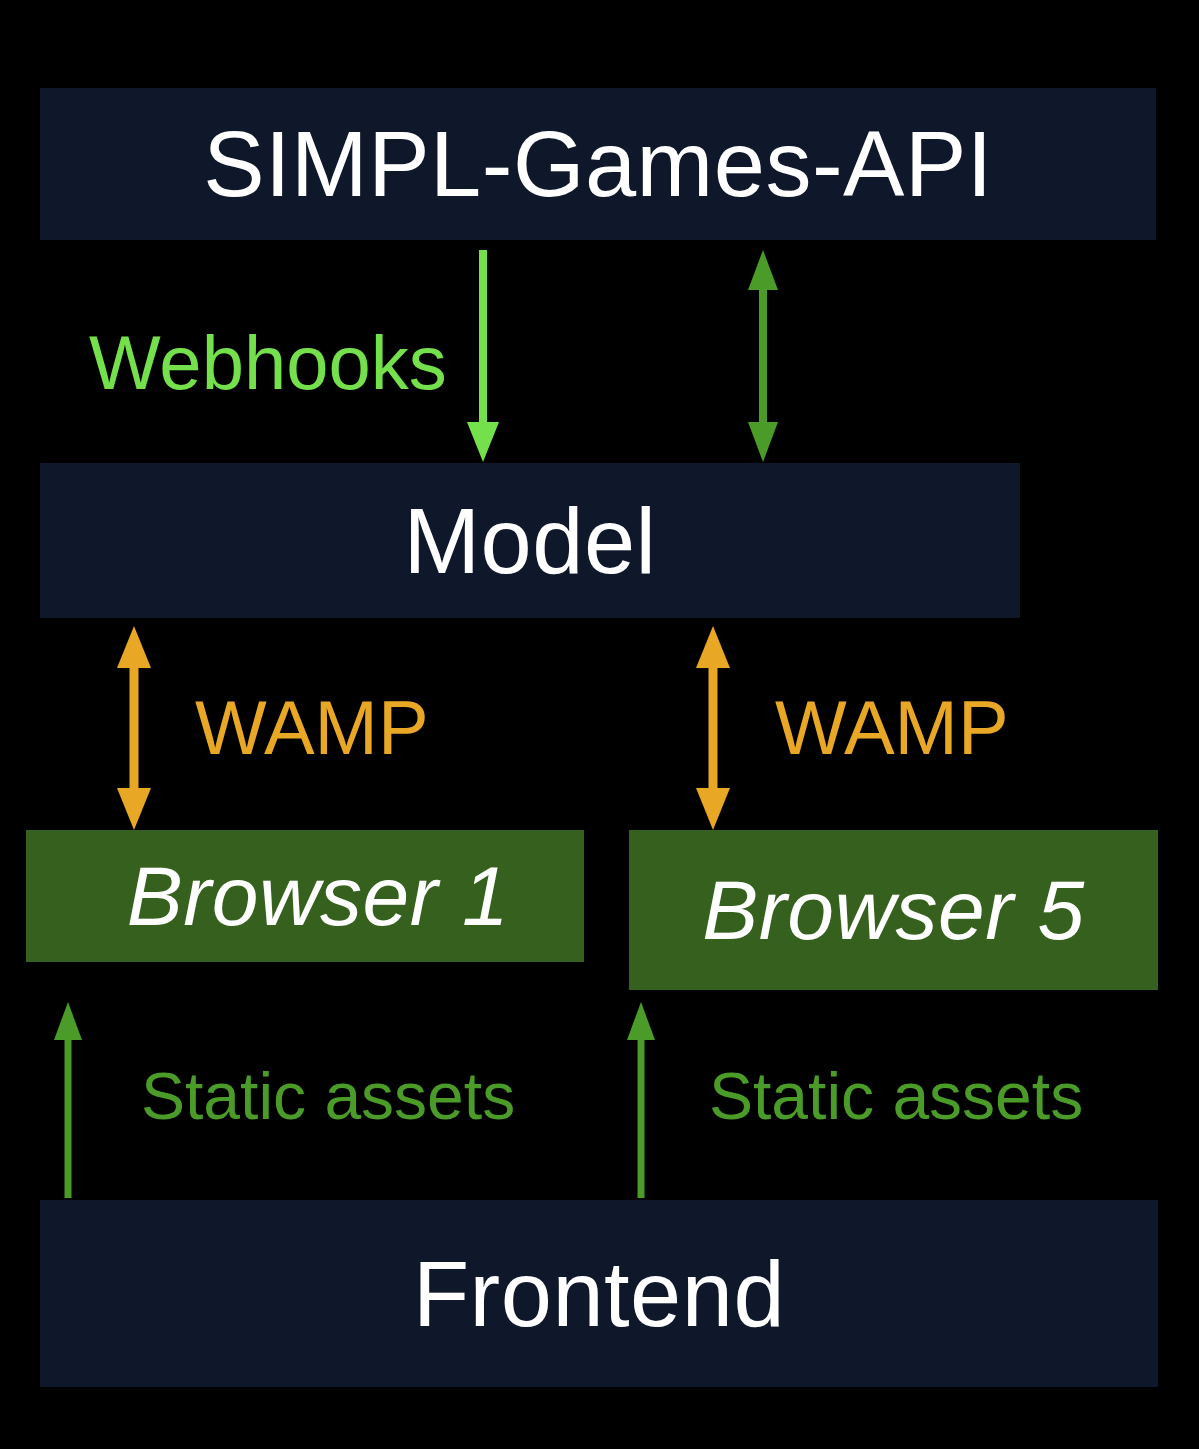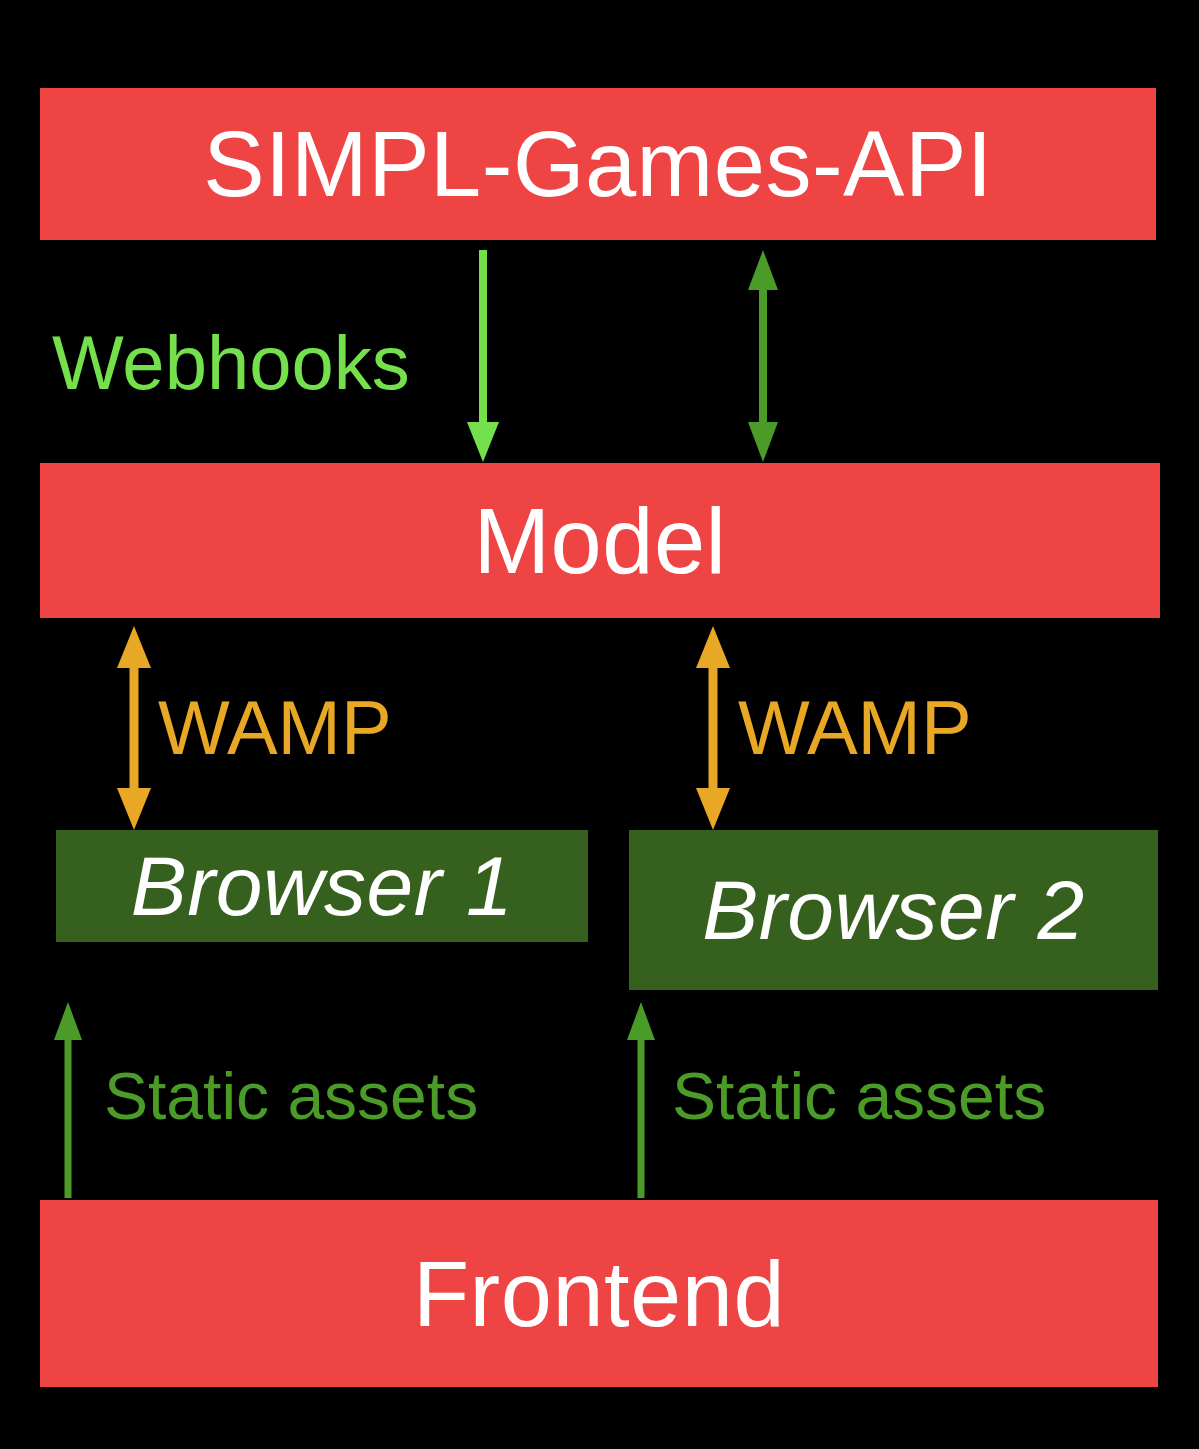--- a/index.html
+++ b/index.html
@@ -25,52 +25,53 @@
   .node {
     position: absolute;
     display: flex;
     align-items: center;
     justify-content: center;
     color: #ffffff;
     line-height: 1;
     white-space: nowrap;
     letter-spacing: 0.5px;
   }
-  .node-blue { background: #ef4444; }
+  .node-blue { background: #0f172a; }
   .node-green { background: #36601d; }
 
   .node-label {
     display: block;
   }
   .italic .node-label {
     font-style: italic;
   }
 
   
   #node-api    { left: 40px;  top: 88px;   width: 1116px; height: 152px; }
   #node-api .node-label    { font-size: 92px; }
 
-  #node-model  { left: 40px;  top: 463px;  width: 1120px; height: 155px; }
+  #node-model  { left: 40px;  top: 463px;  width: 980px; height: 155px; }
   #node-model .node-label  { font-size: 92px; }
 
-  #node-browser1 { left: 56px;  top: 830px; width: 532px; height: 112px; }
+  #node-browser1 { left: 26px;  top: 830px; width: 532px; height: 132px; padding-left: 26px; }
   #node-browser1 .node-label { font-size: 84px; }
 
   #node-browser2 { left: 629px; top: 830px; width: 529px; height: 160px; }
   #node-browser2 .node-label { font-size: 84px; }
 
   #node-frontend { left: 40px;  top: 1200px; width: 1118px; height: 187px; }
   #node-frontend .node-label { font-size: 92px; text-align: right; }
 
   
   .edge-label {
     position: absolute;
     white-space: nowrap;
     line-height: 1;
     font-size: 76px;
+    margin-left: 37px;
   }
   #label-webhooks      { left: 52px;  top: 325px;  color: #74e04b; }
   #label-rest-api      { left: 782px; top: 325px;  color: #4a9b28; }
   #label-wamp-1        { left: 158px; top: 690px;  color: #e8a724; }
   #label-wamp-2        { left: 738px; top: 690px;  color: #e8a724; }
   #label-static-1      { left: 104px; top: 1063px; color: #4a9b28; font-size: 66px; }
   #label-static-2      { left: 672px; top: 1063px; color: #4a9b28; font-size: 66px; }
 
   
   .arrow {
@@ -94,21 +95,21 @@
 
   <div class="node node-blue" id="node-model">
     <span class="node-label">Model</span>
   </div>
 
   <div class="node node-green italic" id="node-browser1">
     <span class="node-label">Browser 1</span>
   </div>
 
   <div class="node node-green italic" id="node-browser2">
-    <span class="node-label">Browser 2</span>
+    <span class="node-label">Browser 5</span>
   </div>
 
   <div class="node node-blue" id="node-frontend">
     <span class="node-label">Frontend</span>
   </div>
 
   <svg class="arrow" id="arrow-webhooks" viewBox="0 0 42 216">
     <line x1="21" y1="2" x2="21" y2="186" stroke="#74e04b" stroke-width="8"></line>
     <polygon points="21,214 5,174 37,174" fill="#74e04b"></polygon>
   </svg>

